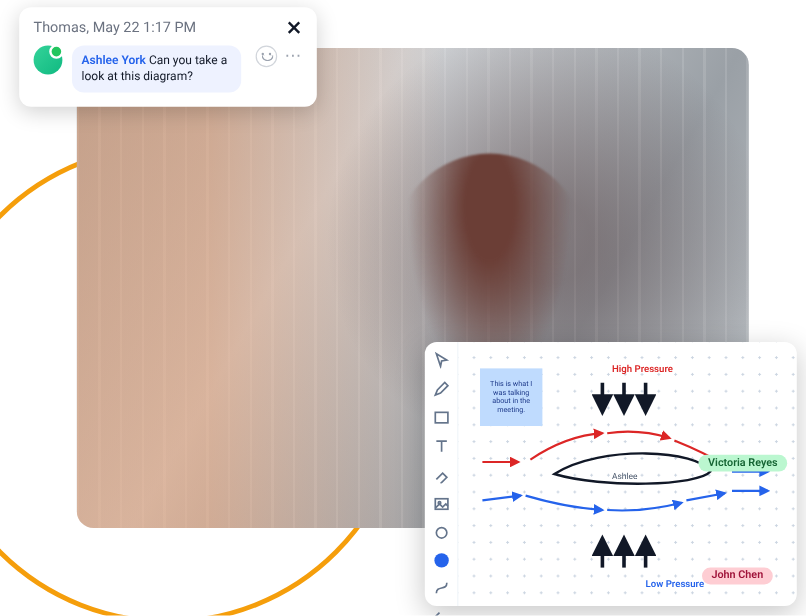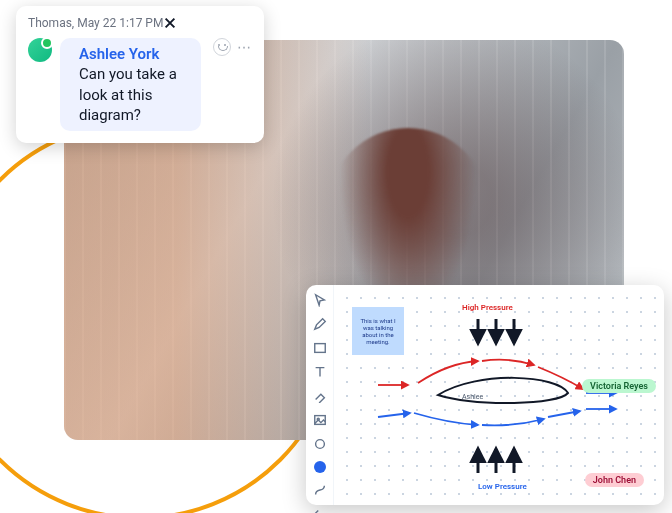--- a/index.html
+++ b/index.html
@@ -62,20 +62,21 @@
     left: 16px;
     top: 6px;
     width: 248px;
     background: #fff;
     border-radius: 10px;
     box-shadow: 0 4px 18px rgba(0,0,0,.18);
     padding: 10px 12px 12px 12px;
   }
   .chat-header {
     display: flex;
+    justify-content: space-between;
     align-items: center;
     color: #6b7280;
     font-size: 12px;
     margin-bottom: 8px;
   }
   .close-icon { cursor: pointer; width:14px; height:14px; }
   .close-icon svg { width:14px; height:14px; stroke:#111827; stroke-width:2.2; }
   .chat-body { display:flex; gap:8px; align-items:flex-start; }
   .avatar {
     width:24px; height:24px; border-radius:50%;
@@ -83,39 +84,39 @@
     position:relative; flex:none;
   }
   .avatar::after{
     content:""; position:absolute; right:-1px; top:-1px;
     width:8px; height:8px; border-radius:50%;
     background:#22c55e; border:2px solid #fff;
   }
   .bubble {
     background:#eef2ff;
     border-radius:10px;
-    padding:6px 19px;
-    font-size:15px;
+    padding:6px 8px;
+    font-size:10px;
     line-height:1.35;
     color:#111827;
     flex:1;
   }
   .bubble .mention { color:#2563eb; font-weight:600; }
   .chat-actions { display:flex; gap:6px; align-items:center; color:#9ca3af; margin-left:4px; }
   .emoji-btn { width:18px; height:18px; border:1px solid #d1d5db; border-radius:50%; position:relative; }
   .emoji-btn::before{content:""; position:absolute; left:4px; top:5px; width:2px; height:2px; background:#9ca3af; border-radius:50%; box-shadow:6px 0 #9ca3af;}
   .emoji-btn::after{content:""; position:absolute; left:4px; bottom:4px; width:8px; height:4px; border:1px solid #9ca3af; border-top:none; border-radius:0 0 8px 8px;}
   .more-dots { letter-spacing:1px; font-size:14px; line-height:1; }
 
   
   .board-card {
     position: absolute;
     right: 8px;
     bottom: 8px;
-    width: 358px;
+    width: 310px;
     height: 220px;
     background:#fff;
     border-radius:10px;
     box-shadow: 0 6px 24px rgba(0,0,0,.22);
     display:flex;
   }
   .tool-rail {
     width:28px;
     padding:8px 0;
     display:flex;
@@ -148,21 +149,21 @@
     background:#bfdbfe;
     font-size:6px;
     line-height:1.2;
     padding:4px;
     color:#1e3a8a;
     text-align:center;
     display:flex; align-items:center; justify-content:center;
   }
   .label-red { position:absolute; font-size:8px; color:#dc2626; font-weight:600; }
   .lbl-high { top:18px; left:128px; }
-  .lbl-low { bottom:14px; left:108px; color:#2563eb;padding-left:36px; }
+  .lbl-low { bottom:14px; left:120px; color:#2563eb;padding-left:36px; }
   .lbl-airfoil { position:absolute; top:108px; left:128px; font-size:7px; color:#475569; }
   .tag {
     position:absolute;
     font-size:9px;
     padding:2px 8px;
     border-radius:10px;
     font-weight:600;
   }
   .tag.vr { right:8px; top:94px; background:#bbf7d0; color:#166534; }
   .tag.jc { right:20px; bottom:18px; background:#fecdd3; color:#9f1239; }

